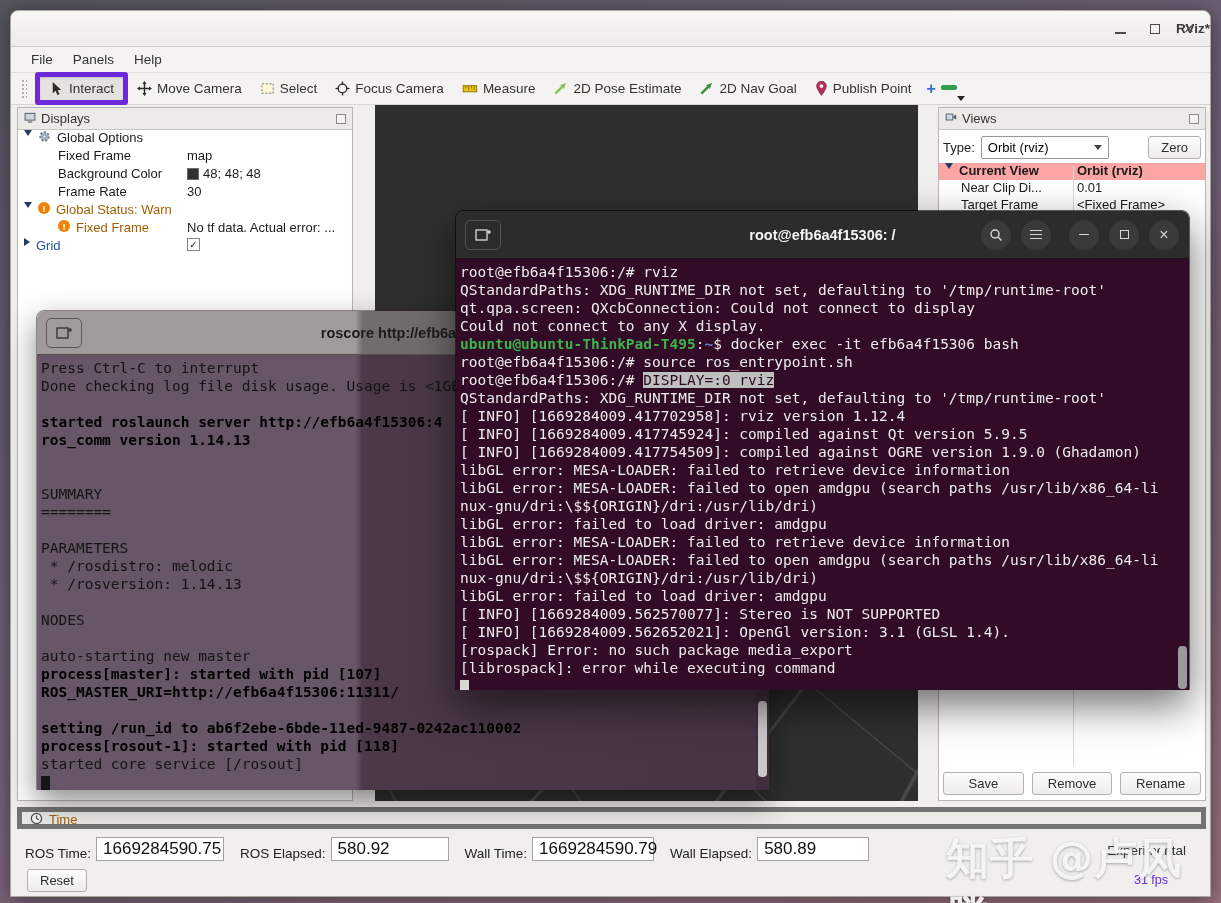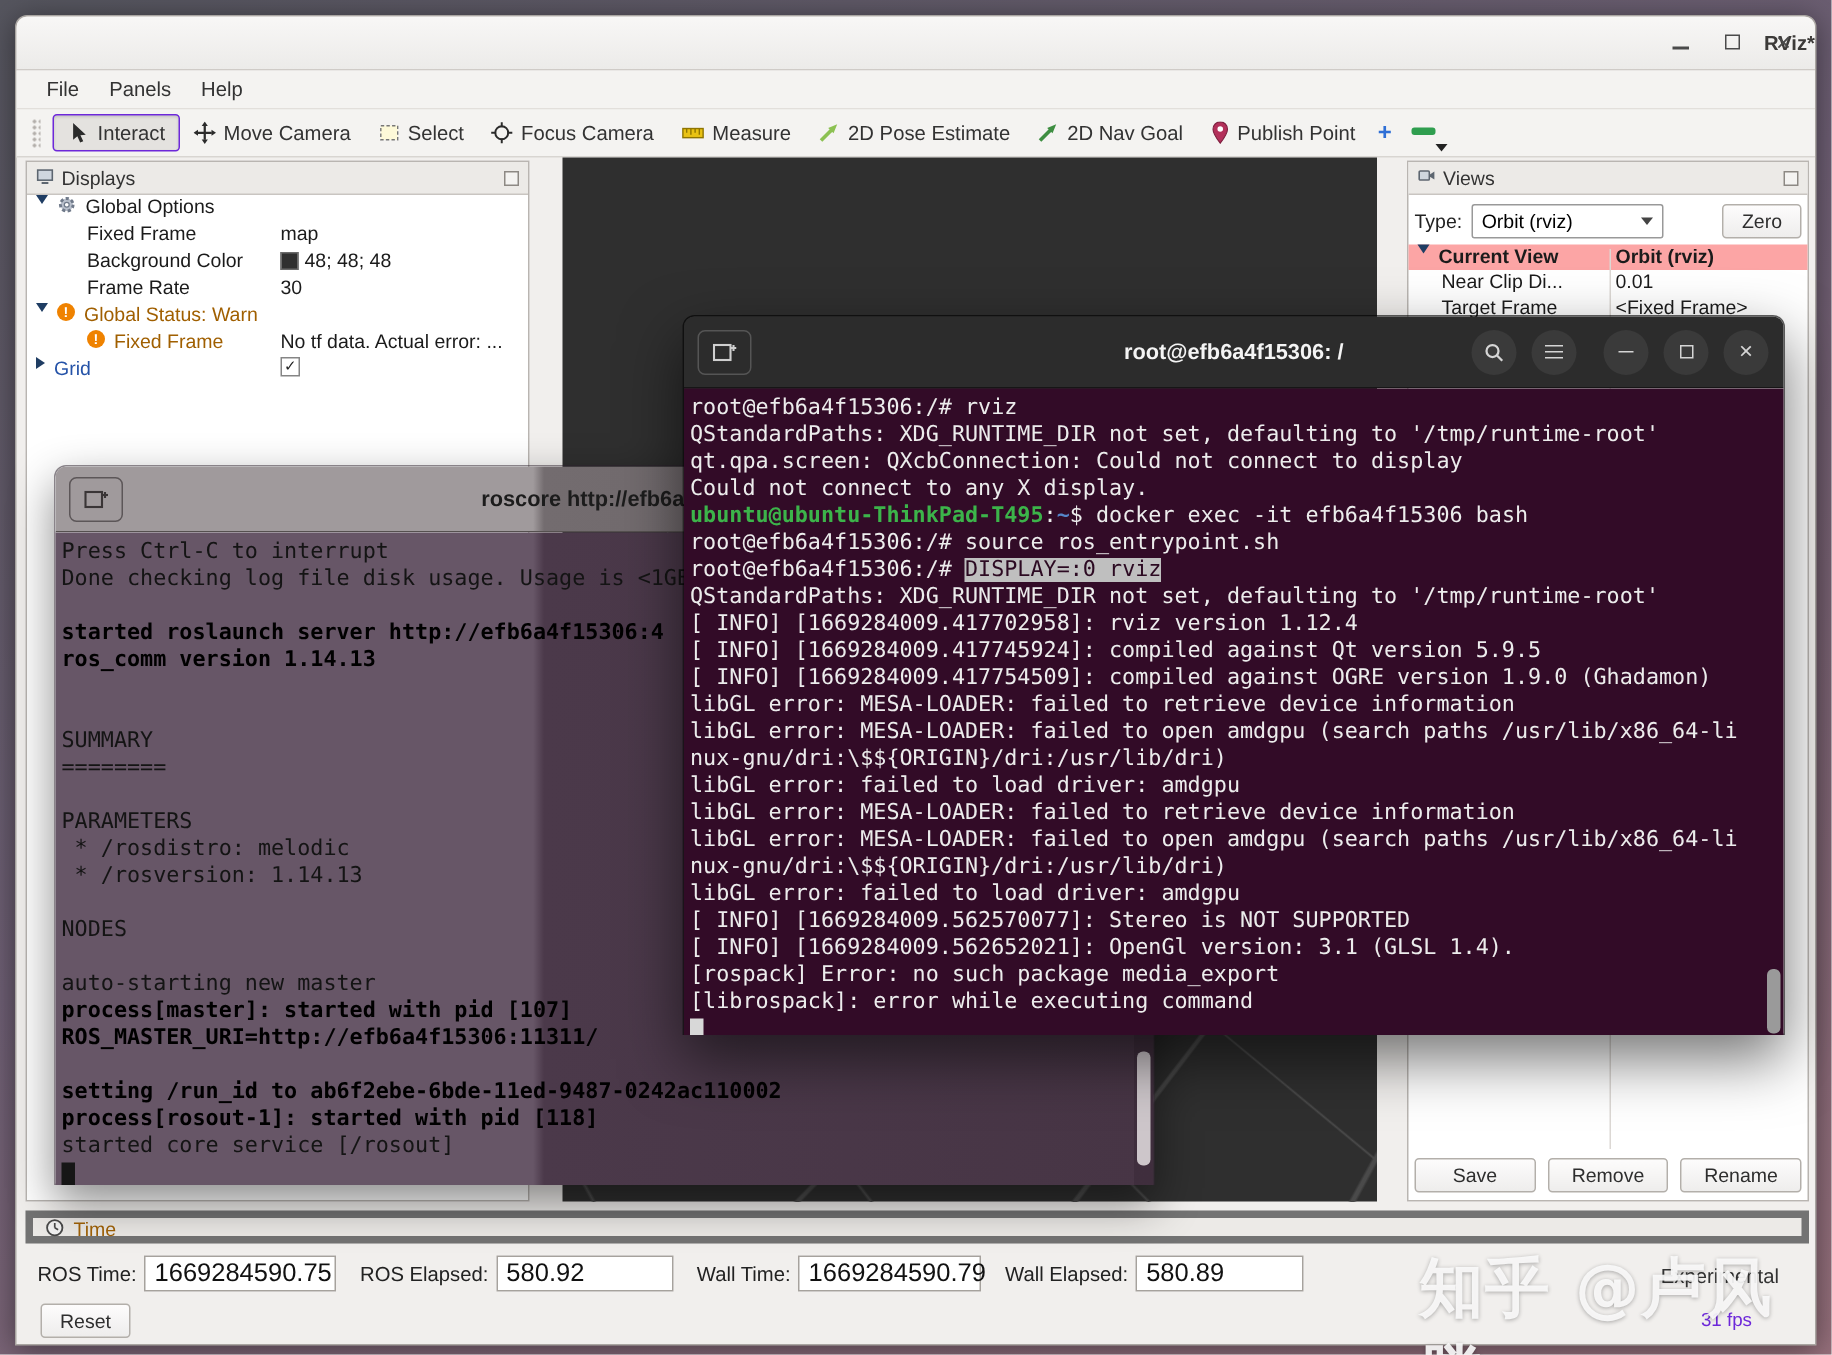--- a/index.html
+++ b/index.html
@@ -20,21 +20,21 @@
 
   #rviz-menubar{height:26px;display:flex;align-items:center;gap:4px;padding-left:12px;background:#f4f3f1;
         border-bottom:1px solid #e2dfdb;font-size:13.5px;color:#333}
   .menu-item{padding:3px 8px}
 
   #rviz-toolbar{height:32px;display:flex;align-items:center;padding-left:10px;background:#f4f3f1;
         border-bottom:1px solid #d8d5d1;position:relative}
   .tb-handle{width:6px;height:20px;margin-right:8px;
         background-image:radial-gradient(circle,#b2aeaa 1px,transparent 1.3px);background-size:4px 4px}
   .tool{display:flex;align-items:center;gap:5px;padding:4px 9px;font-size:13.5px;color:#333;white-space:nowrap}
-  .tool.selected{background:#e4e2df;border:1px solid #6d28d9;border-radius:3px;box-shadow:inset 0 1px 2px rgba(0,0,0,.14)}
+  .tool.selected{background:#e4e2df;border:5px solid #6d28d9;border-radius:3px;box-shadow:inset 0 1px 2px rgba(0,0,0,.14)}
   .tool svg{display:block}
   .tool-plus{font-size:16px;font-weight:bold;color:#2f6fd6;padding:0 6px}
   .tool-minus{position:absolute;left:930px;top:12px;width:16px;height:5px;background:#2f9e4f;border-radius:2px}
   .tool-overflow{position:absolute;left:946px;top:23px;width:0;height:0;
         border-left:4px solid transparent;border-right:4px solid transparent;border-top:5px solid #222}
 
   
   #viewport{position:absolute;left:364px;top:94px;width:543px;height:696px;background:#2f2f2f;overflow:hidden;
         perspective:650px;perspective-origin:50% 22%}
   #grid3d{position:absolute;left:50%;top:64%;width:920px;height:920px;
@@ -73,21 +73,21 @@
         color:#2e2e2e;padding:3px 12px;text-align:center}
   .vheader-row{background:#fca5a5;font-weight:bold}
   .vline{position:absolute;left:134px;top:58px;bottom:34px;width:1px;background:#dcd8d4}
   .views-buttons{position:absolute;left:4px;right:4px;bottom:5px;display:flex;gap:8px}
   .views-buttons .btn{flex:1;padding:3px 0}
 
   
   #time-panel{position:absolute;left:6px;top:796px;width:1189px;height:86px;background:#f1efed}
   #time-header{height:22px;background:#eceae7;border:5px solid #737373;display:flex;align-items:flex-start;gap:6px;
         padding:0 8px;font-size:13px;color:#a16207}
-  #time-fields{display:flex;align-items:center;padding:8px 0 0 8px;font-size:13.5px;color:#222}
+  #time-fields{display:flex;align-items:flex-end;padding:8px 0 0 8px;font-size:13.5px;color:#222}
   #time-fields .lbl{margin-right:5px}
   .tinput{height:24px;border:1px solid #a6a29d;background:#fff;display:flex;align-items:center;
         padding:0 6px;font-size:17px;margin-right:16px;color:#111}
   #experimental{position:absolute;right:20px;top:36px;font-size:13.5px;color:#333}
   #reset-btn{position:absolute;left:10px;top:62px}
   #fps{position:absolute;right:38px;top:66px;font-size:12.5px;color:#6d28d9}
 
   
   .term{position:absolute;border-radius:8px 8px 0 0}
   #term1{left:36px;top:310px;width:734px;height:480px;z-index:10;box-shadow:0 12px 30px rgba(0,0,0,.45);

